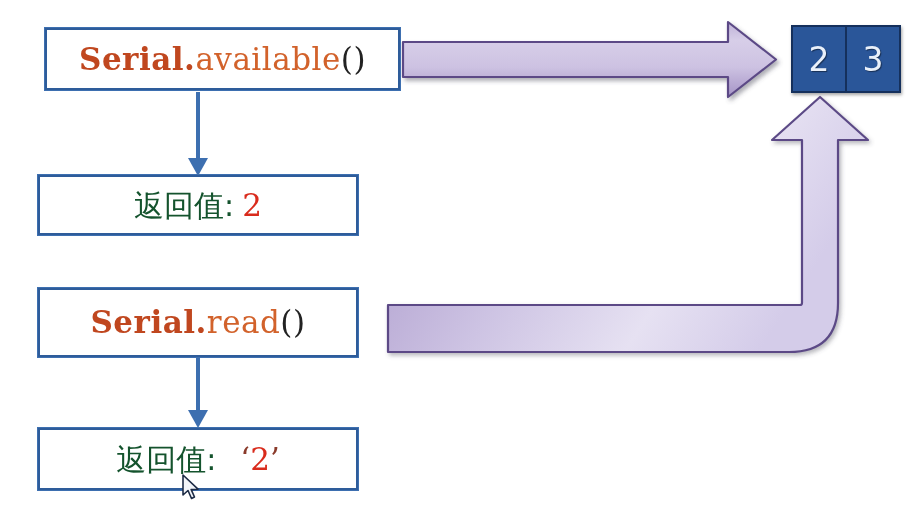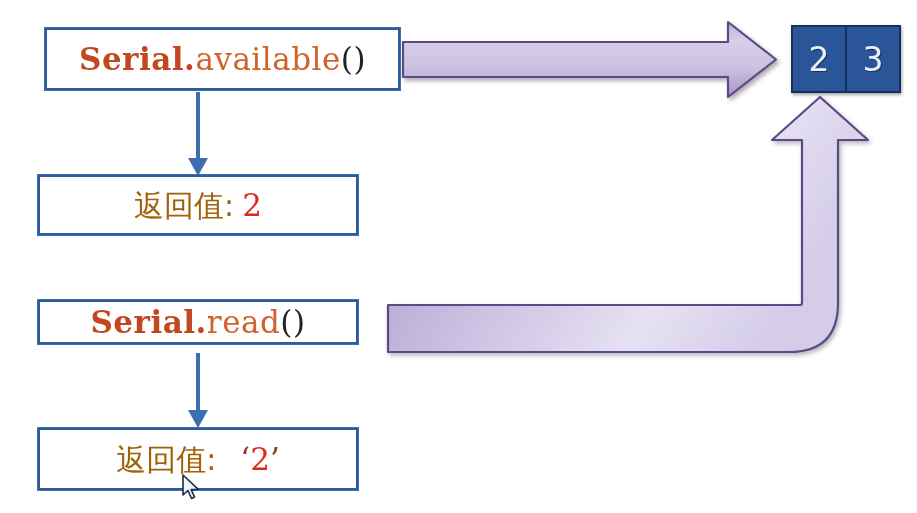--- a/index.html
+++ b/index.html
@@ -56,21 +56,21 @@
     font-family: "DejaVu Serif", serif;
   }
   .code-paren {
     color: #222222;
     font-family: "DejaVu Serif", serif;
   }
 
   .ret-text {
     font-family: "DejaVu Sans", "Liberation Sans", sans-serif;
     font-size: 30px;
-    color: #a16207;
+    color: #14532d;
     font-weight: 500;
   }
   .ret-val {
     color: #D92B1C;
     font-family: "DejaVu Serif", "Liberation Serif", serif;
     font-size: 31px;
   }
   .quote {
     color: #8a3a2a;
     font-family: "DejaVu Serif", serif;
@@ -185,21 +185,21 @@
       <span class="code-obj">Serial</span><span class="code-dot">.</span><span class="code-method">available</span><span class="code-paren">()</span>
     </span>
   </div>
 
   <div class="node-box" style="left:38px; top:175px; width:320px; height:60px;">
     <span class="inner">
       <span class="ret-text">返回值:</span><span style="display:inline-block;width:8px"></span><span class="ret-val">2</span>
     </span>
   </div>
 
-  <div class="node-box" style="left:38px; top:300px; width:320px; height:44px;">
+  <div class="node-box" style="left:38px; top:288px; width:320px; height:69px;">
     <span class="inner code-text">
       <span class="code-obj">Serial</span><span class="code-dot">.</span><span class="code-method">read</span><span class="code-paren">()</span>
     </span>
   </div>
 
   <div class="node-box" style="left:38px; top:428px; width:320px; height:62px;text-align:right;">
     <span class="inner">
       <span class="ret-text">返回值:</span><span style="display:inline-block;width:24px"></span><span class="quote">‘</span><span class="ret-val">2</span><span class="quote">’</span>
     </span>
   </div>

